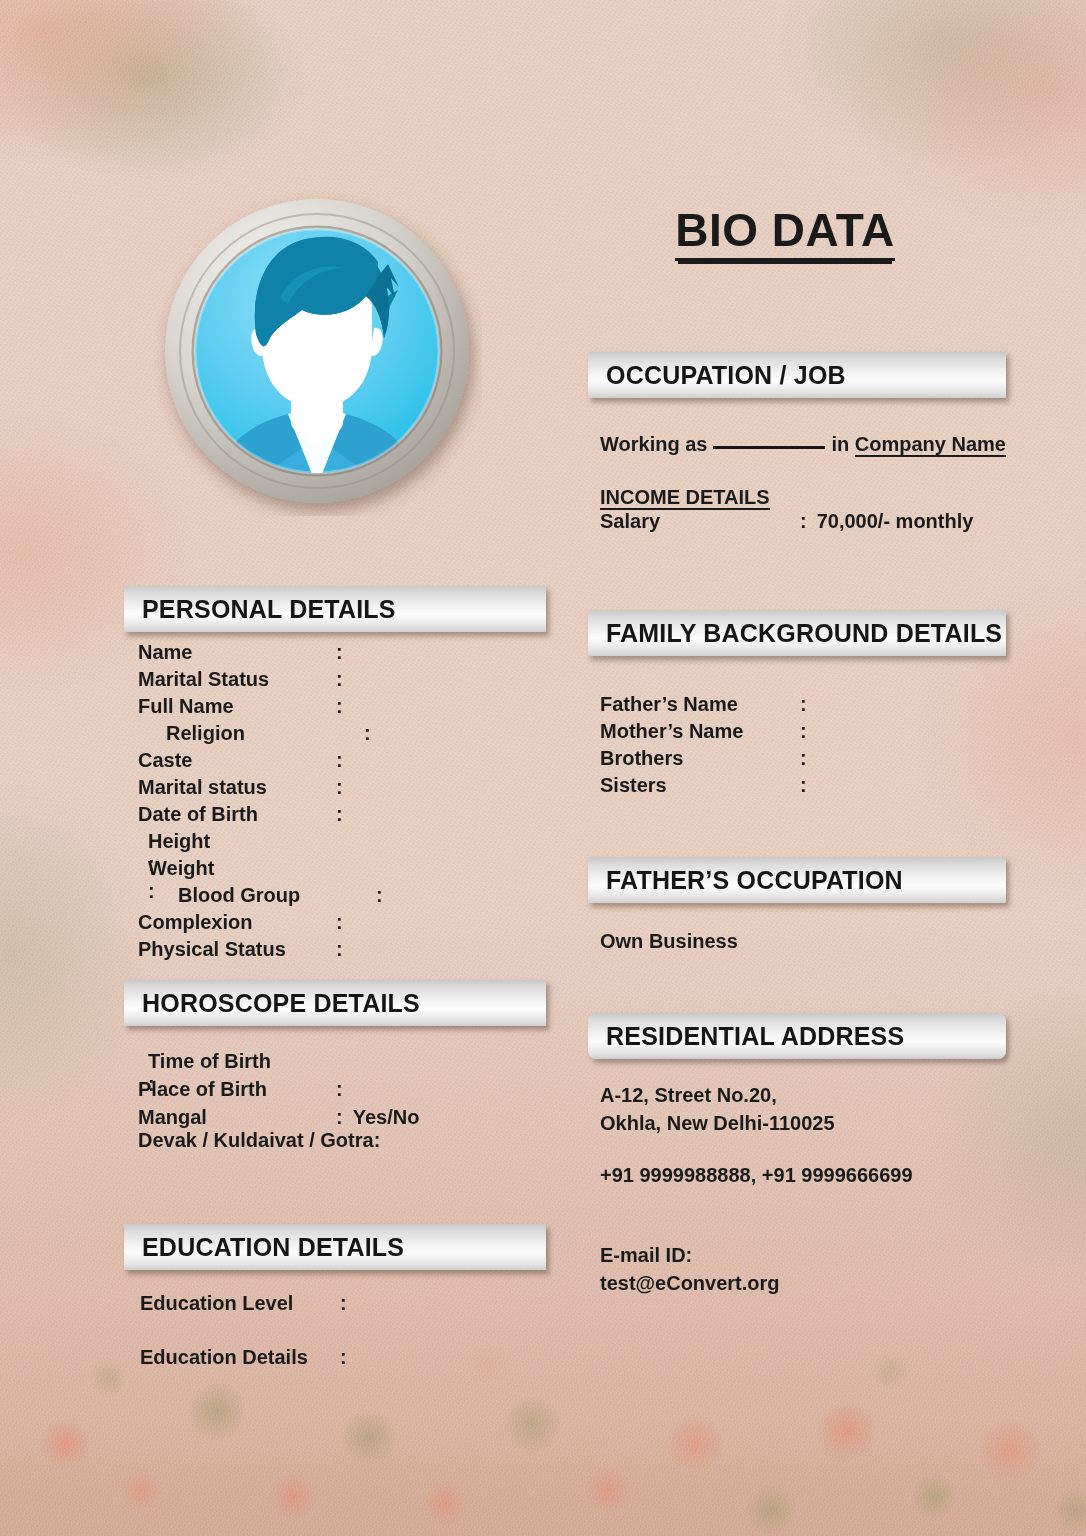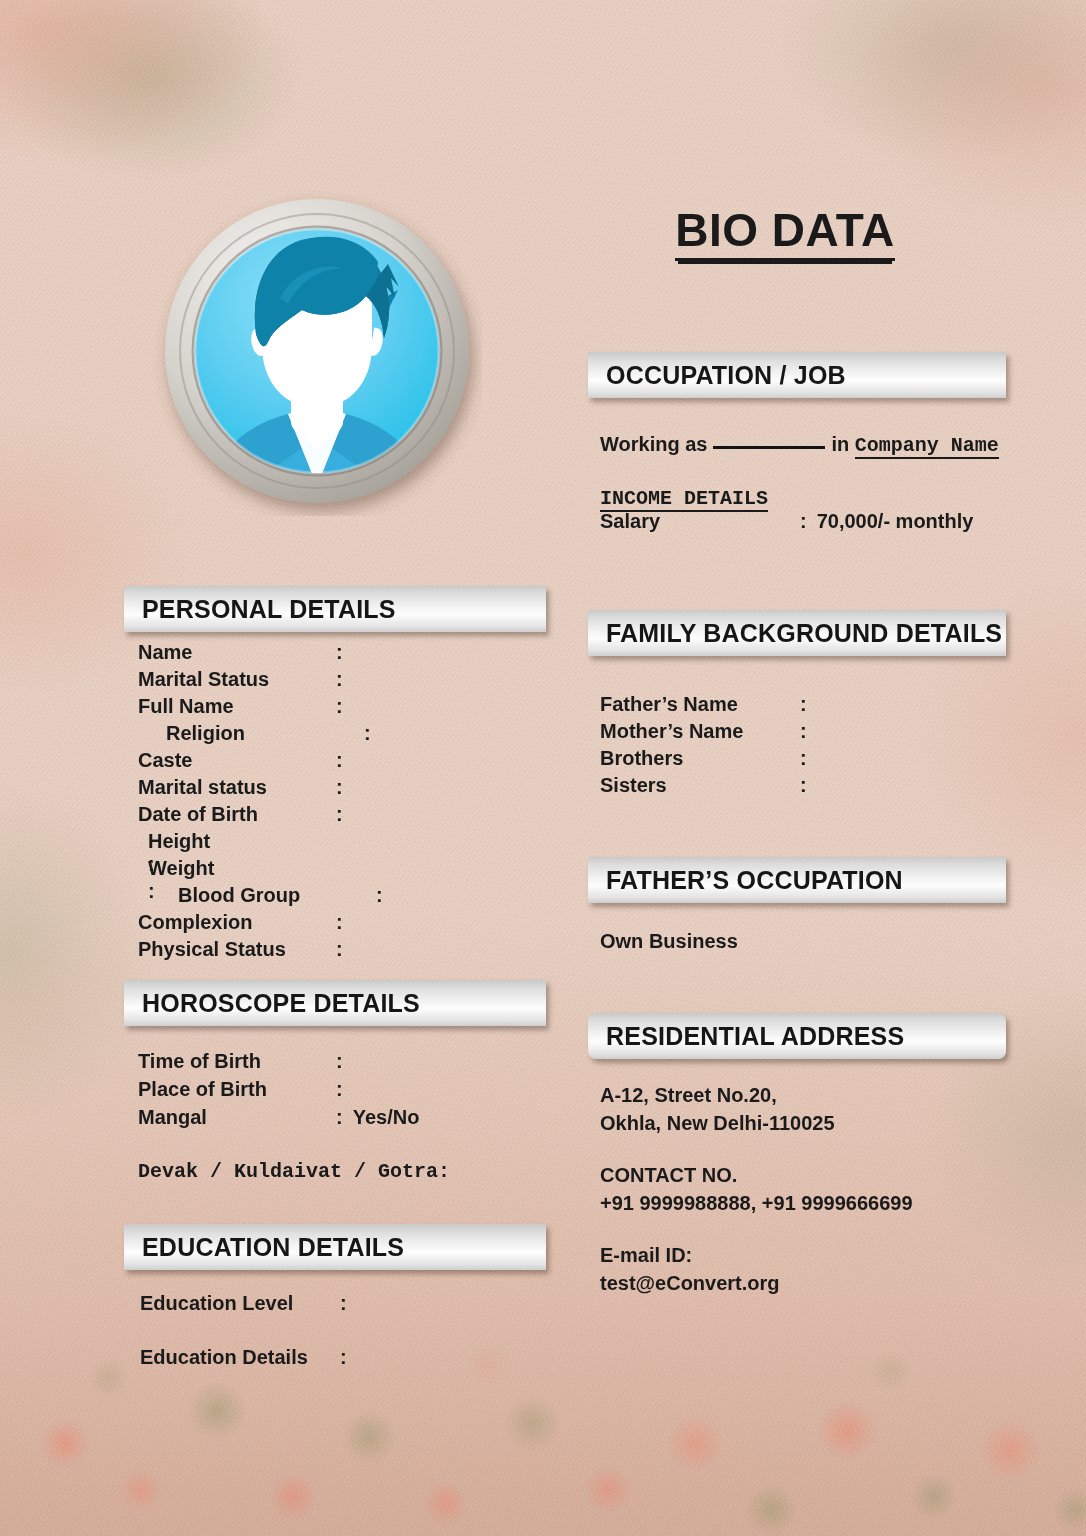--- a/index.html
+++ b/index.html
@@ -94,21 +94,21 @@
   }
 
   
   .rows{position:absolute;}
   .row{display:flex;align-items:baseline;}
   .row .lbl{font-size:20px;font-weight:bold;color:#1a1a1a;}
   .row .sep{font-size:20px;font-weight:bold;color:#1a1a1a;}
   .row .val{font-size:20px;font-weight:bold;color:#1a1a1a;margin-left:10px;}
 
   .blk{position:absolute;font-size:20px;font-weight:bold;color:#1a1a1a;line-height:1.42;}
-  .blk .ul{border-bottom:2px solid #1a1a1a;font-family:Liberation Mono, monospace;}
+  .blk .ul{border-bottom:2px solid #1a1a1a;}
   .blank-line{display:inline-block;width:112px;border-bottom:3px solid #141414;
               vertical-align:2px;margin:0 6px;}
 </style>
 </head>
 <body>
 
 <div id="paper"></div>
 <div id="floral"></div>
 <div id="grain"></div>
 
@@ -261,37 +261,37 @@
       <span class="lbl" style="width: 198px;">Physical Status</span>
       <span class="sep">:</span>
       <span class="val"></span>
     </div>
   </div>
 
 <div class="bar" style="left:124px;top:980px;width:422px;">
   <span>HOROSCOPE DETAILS</span>
 </div>
 <div class="rows" id="horoscope-rows" style="left:138px;top:1050px;width:400px;">
-    <div class="row" style="height: 28px;">
+    <div class="row" style="height: 28px; flex-direction: column;">
       <span class="lbl" style="width: 198px;">Time of Birth</span>
       <span class="sep">:</span>
       <span class="val"></span>
     </div>
     <div class="row" style="height: 28px;">
       <span class="lbl" style="width: 198px;">Place of Birth</span>
       <span class="sep">:</span>
       <span class="val"></span>
     </div>
     <div class="row" style="height: 28px;">
       <span class="lbl" style="width: 198px;">Mangal</span>
       <span class="sep">:</span>
       <span class="val">Yes/No</span>
     </div>
   </div>
-<div class="blk" style="left:138px;top:1158px;font-family:Liberation Mono, monospace;">Devak / Kuldaivat / Gotra:</div>
+<div class="blk" style="left:138px;top:1126px;">Devak / Kuldaivat / Gotra:</div>
 
 <div class="bar" style="left:124px;top:1224px;width:422px;">
   <span>EDUCATION DETAILS</span>
 </div>
 <div class="rows" id="education-rows" style="left:140px;top:1292px;width:400px;">
     <div class="row" style="height: 54px;">
       <span class="lbl" style="width: 200px;">Education Level</span>
       <span class="sep">:</span>
       <span class="val"></span>
     </div>
@@ -334,19 +334,18 @@
 <div class="blk" style="left:600px;top:927px;">Own Business</div>
 
 <div class="bar" style="left:588px;top:1013px;width:418px;border-radius:8px;">
   <span>RESIDENTIAL ADDRESS</span>
 </div>
 <div class="blk" style="left:600px;top:1081px;">
   <div>A-12, Street No.20,</div>
   <div>Okhla, New Delhi-110025</div>
 </div>
 <div class="blk" style="left:600px;top:1161px;">
-  <div>CONTACT NO.</div>
   <div>+91 9999988888, +91 9999666699</div>
 </div>
 <div class="blk" style="left:600px;top:1241px;">
   <div>E-mail ID:</div>
   <div>test@eConvert.org</div>
 </div>
 
 </body></html>

